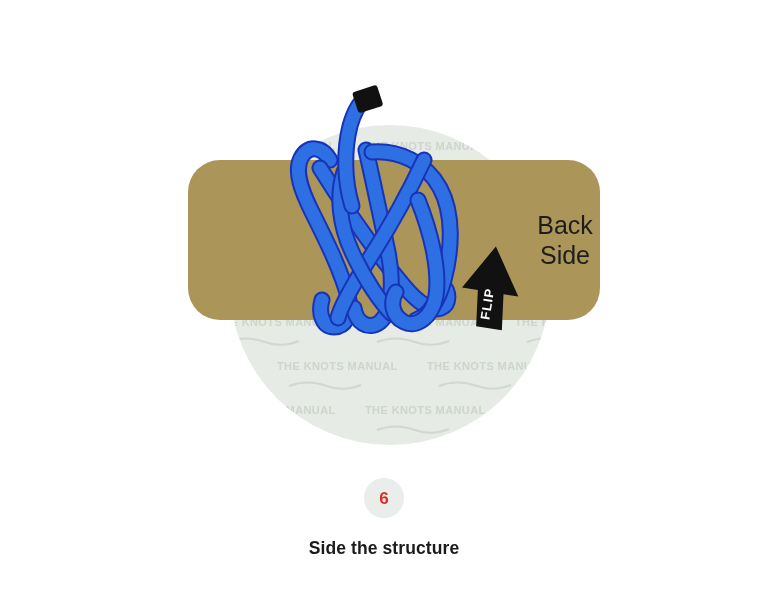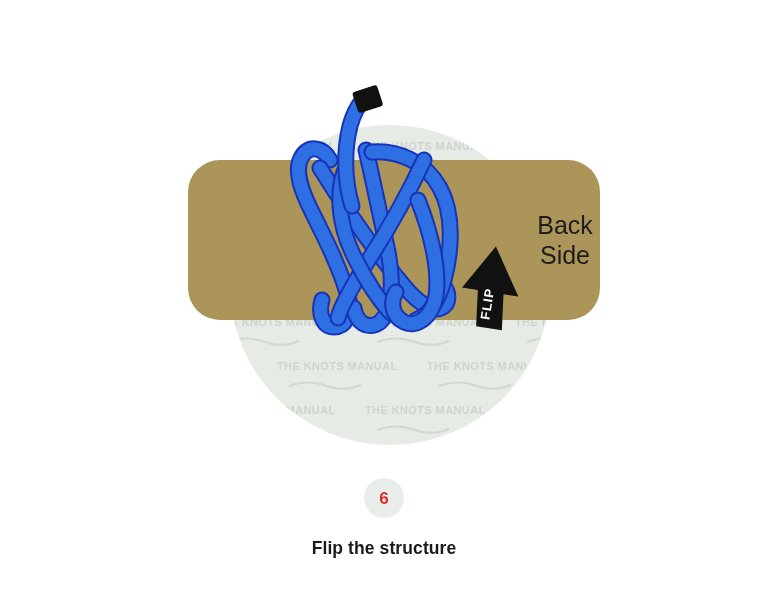--- a/index.html
+++ b/index.html
@@ -244,16 +244,16 @@
         <text id="flipLabel" x="494" y="304" text-anchor="middle" transform="rotate(-90 494 304)" font-family="Liberation Sans, sans-serif" font-size="13" font-weight="700" fill="#ffffff" letter-spacing="1">FLIP</text>
       </g>
 
     </svg>
   </div>
 
   <div class="step-footer">
     <div class="step-badge">
       <span class="step-number">6</span>
     </div>
-    <div class="step-caption">Flip the structure</div>
+    <div class="step-caption">Side the structure</div>
   </div>
 
 </div>
 
 </body></html>

